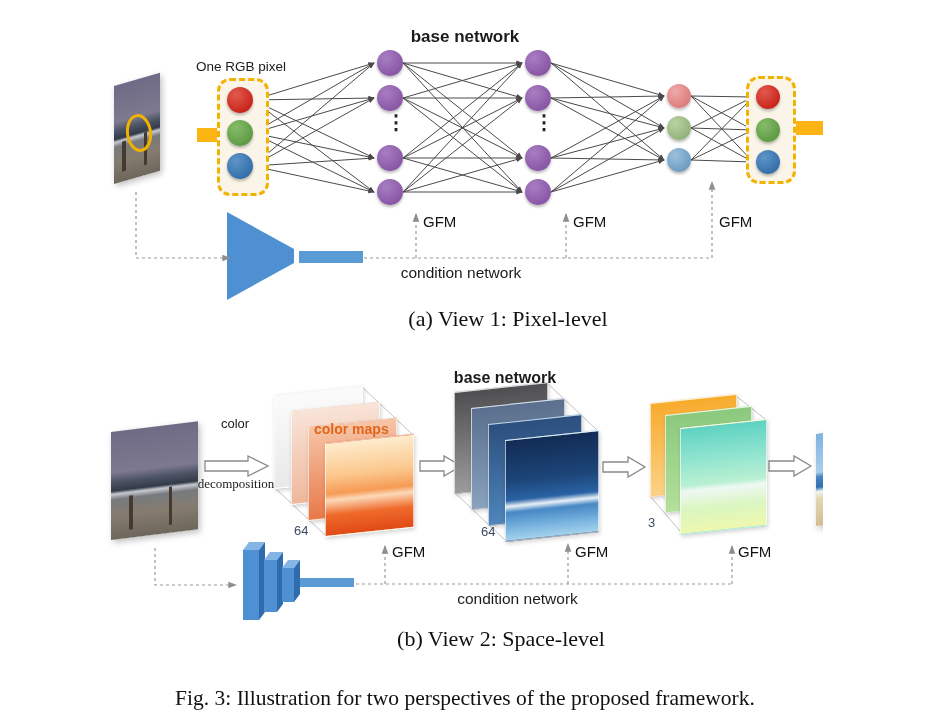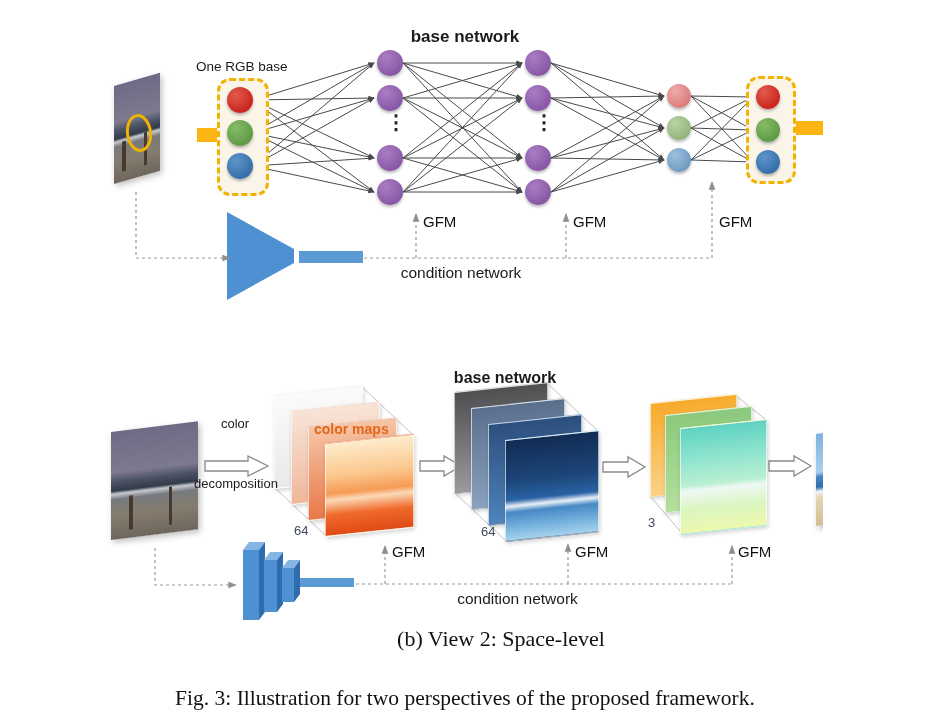--- a/index.html
+++ b/index.html
@@ -144,21 +144,21 @@
       <line x1="454" y1="392" x2="505" y2="440"></line>
         <line x1="546" y1="382" x2="597" y2="430"></line>
         <line x1="454" y1="492" x2="505" y2="540"></line>
       <line x1="650" y1="404" x2="680" y2="428"></line>
         <line x1="735" y1="395" x2="765" y2="419"></line>
         <line x1="650" y1="496" x2="680" y2="531"></line>
     </g>
   </svg>
 
   <div class="lbl" style="left:400px;top:27px;width:130px;text-align:center;font-size:17px;font-weight:600;">base network</div>
-  <div class="lbl" style="left:196px;top:59px;font-size:13.5px;font-weight:500;">One RGB base</div>
+  <div class="lbl" style="left:196px;top:59px;font-size:13.5px;font-weight:500;">One RGB pixel</div>
 
   <div class="photo darkbeach" style="left:114px;top:86px;width:46px;height:98px;transform:skewY(-16deg);">
     <div class="post" style="left:8px;top:58px;height:30px;"></div>
     <div class="post" style="left:30px;top:55px;height:33px;width:3px;"></div>
   </div>
   <div class="ring" style="left:126px;top:114px;width:20px;height:32px;transform:rotate(-7deg);"></div>
 
   <div class="dashbox" style="left:217px;top:78px;width:46px;height:112px;"></div>
   <div class="node n26 red" style="left:227px;top:87px;"></div>
   <div class="node n26 green" style="left:227px;top:120px;"></div>
@@ -190,30 +190,31 @@
     <div class="post" style="left:34px;top:58px;height:36px;width:3px;"></div>
   </div>
   <div class="ring" style="left:866px;top:116px;width:17px;height:29px;transform:rotate(-5deg);"></div>
 
   <div class="lbl gfm" style="left:423px;top:213px;">GFM</div>
   <div class="lbl gfm" style="left:573px;top:213px;">GFM</div>
   <div class="lbl gfm" style="left:719px;top:213px;">GFM</div>
 
   <div class="lbl" style="left:386px;top:264px;width:150px;text-align:center;font-size:15.5px;">condition network</div>
 
+  <div class="cap" style="left:328px;top:306px;width:360px;font-size:22px;">(a) View 1: Pixel-level</div>
 
   <div class="lbl" style="left:440px;top:369px;width:130px;text-align:center;font-size:16px;font-weight:600;">base network</div>
 
   <div class="photo darkbeach" style="left:111px;top:432px;width:87px;height:108px;transform:skewY(-7deg);">
     <div class="post" style="left:18px;top:66px;height:34px;"></div>
     <div class="post" style="left:58px;top:62px;height:38px;width:3px;"></div>
   </div>
 
   <div class="lbl" style="left:204px;top:416px;width:62px;text-align:center;font-size:13px;">color</div>
-  <div class="lbl" style="left:192px;top:476px;width:88px;text-align:center;font-size:13px;">decomposition</div>
+  <div class="lbl" style="left:192px;top:476px;width:88px;text-align:center;font-size:13px;font-family:Liberation Serif, serif;">decomposition</div>
 
   <div class="layer" style="left:274px;top:395px;width:87px;height:92px;background:linear-gradient(180deg,#fbfbfb,#e9e9ea);"></div>
   <div class="layer" style="left:291px;top:411px;width:87px;height:92px;background:linear-gradient(180deg,#f8e4d8,#efb79b);"></div>
   <div class="layer" style="left:308px;top:427px;width:87px;height:92px;background:linear-gradient(180deg,#f6c5a6,#e87848);"></div>
   <div class="layer" style="left:325px;top:443px;width:87px;height:92px;background:linear-gradient(180deg,#feeccd 0%,#fbc88e 35%,#f69a55 55%,#fcd9b8 62%,#ef6a2a 78%,#e04a16 100%);"></div>
   <div class="lbl" style="left:314px;top:421px;font-size:14px;font-weight:bold;color:#E2661C;">color maps</div>
   <div class="lbl small-num" style="left:294px;top:523px;">64</div>
 
   <div class="layer" style="left:454px;top:392px;width:92px;height:100px;background:linear-gradient(180deg,#4f4f52,#9b9b9e);"></div>
   <div class="layer" style="left:471px;top:408px;width:92px;height:100px;background:linear-gradient(180deg,#5a6f8d,#8aa2bd);"></div>

